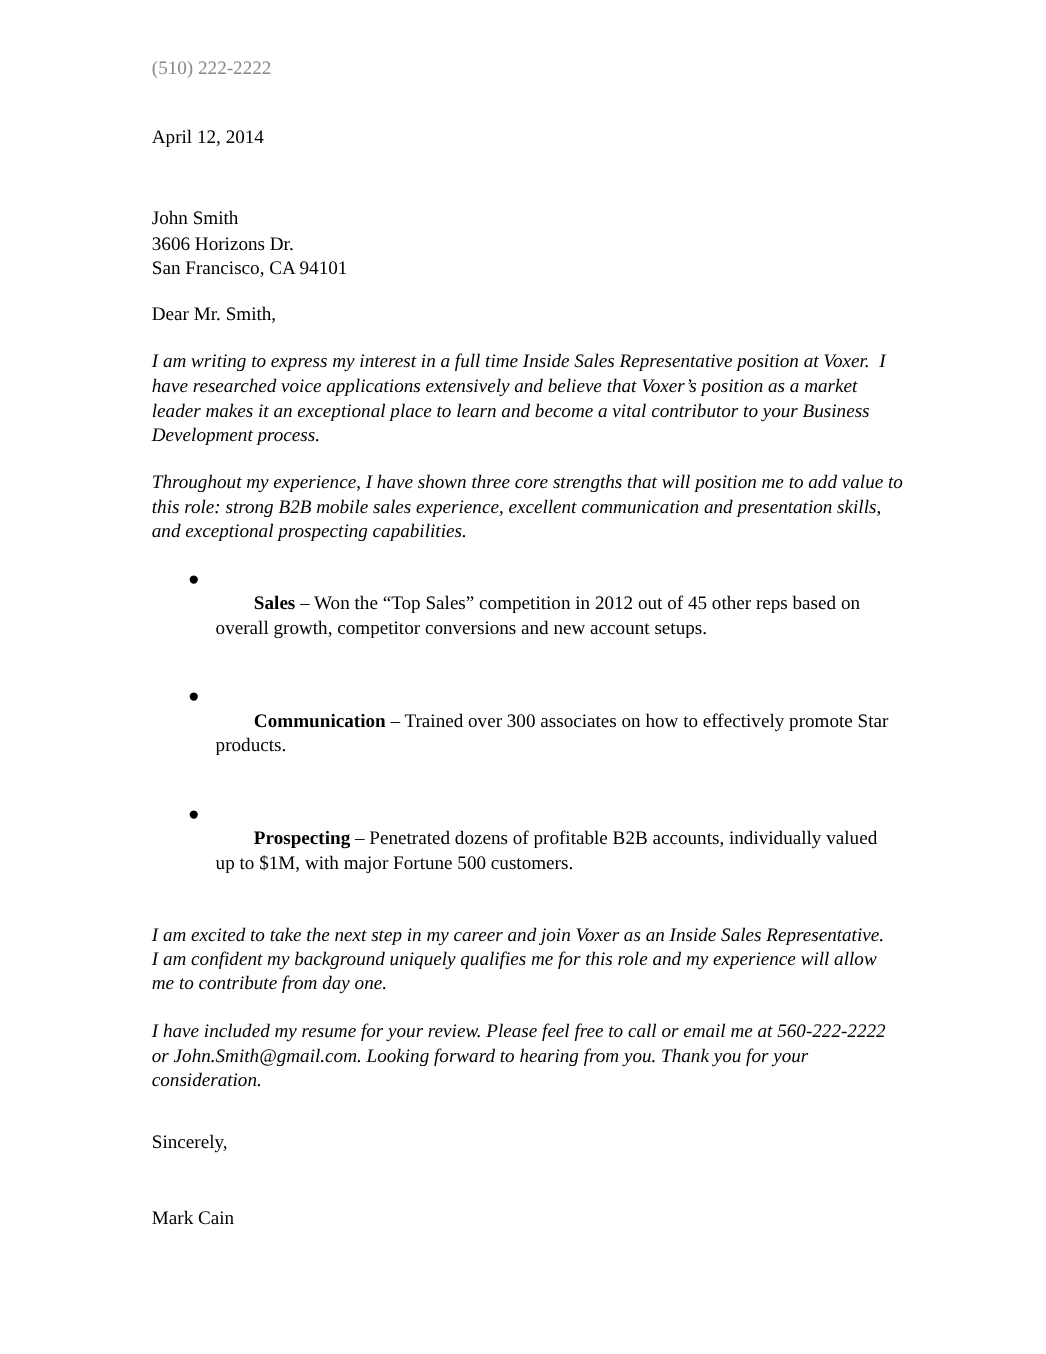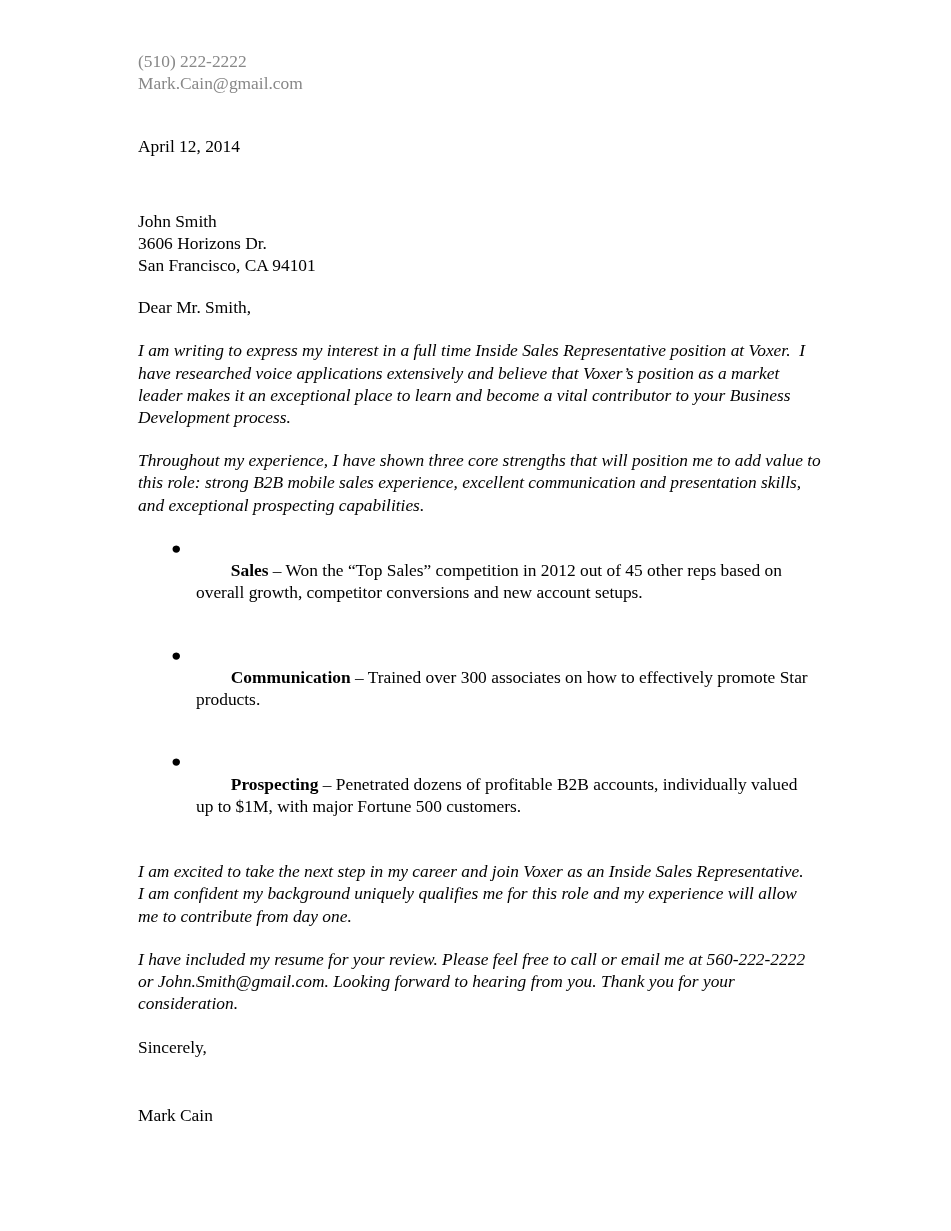--- a/index.html
+++ b/index.html
@@ -89,37 +89,36 @@
     left: 33px;
     top: 0;
     line-height: 22.2px;
     font-size: 17.4px;
   }
   .bullet-term {
     font-weight: bold;
   }
 
   .closing {
-    margin-top: 21px;
+    margin-top: 35px;
     white-space: pre;
   }
   .signature {
     margin-top: 46px;
     white-space: pre;
   }
 </style>
 </head>
 <body>
 
 <div class="page">
   <div class="letter">
 
     <div class="contact-block">
       <span class="contact-line">(510) 222-2222</span>
-      <span class="contact-line">Mark.Cain@gmail.com</span>
     </div>
 
     <div class="date-line">April 12, 2014</div>
 
     <div class="recipient-block">
       <span class="recipient-line">John Smith</span>
       <span class="recipient-line">3606 Horizons Dr.</span>
       <span class="recipient-line">San Francisco, CA 94101</span>
     </div>
 

